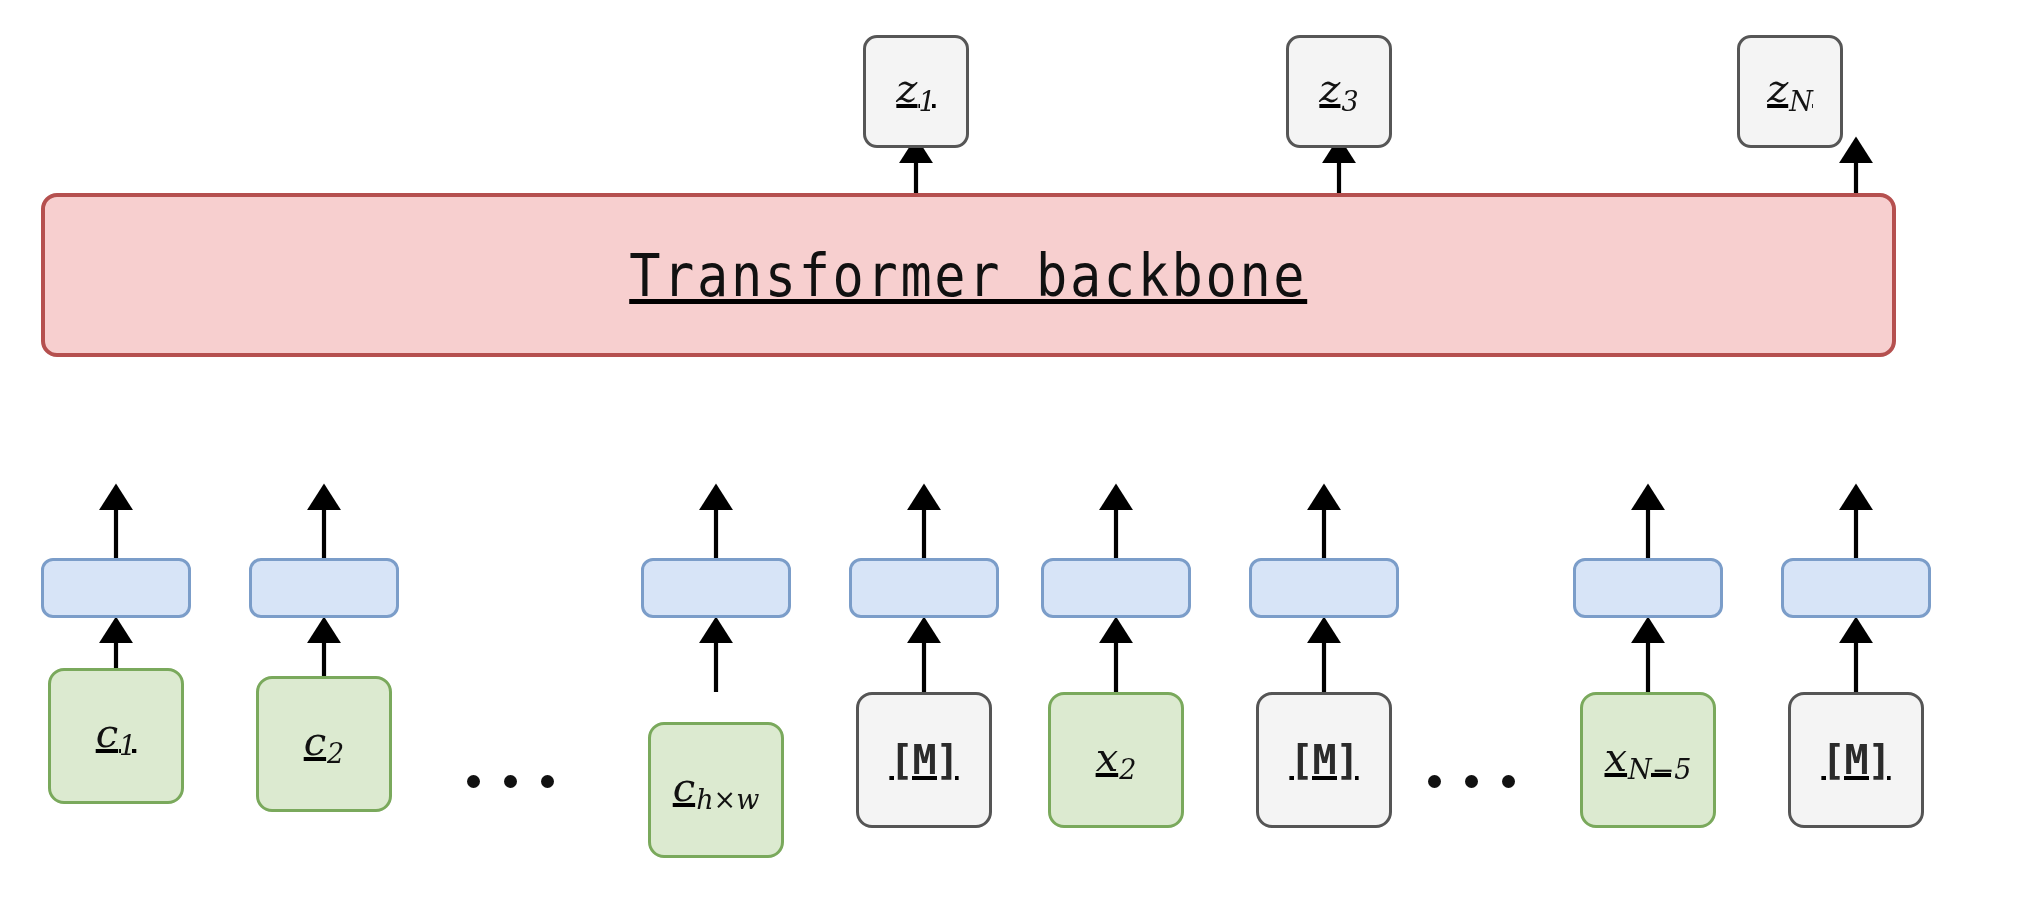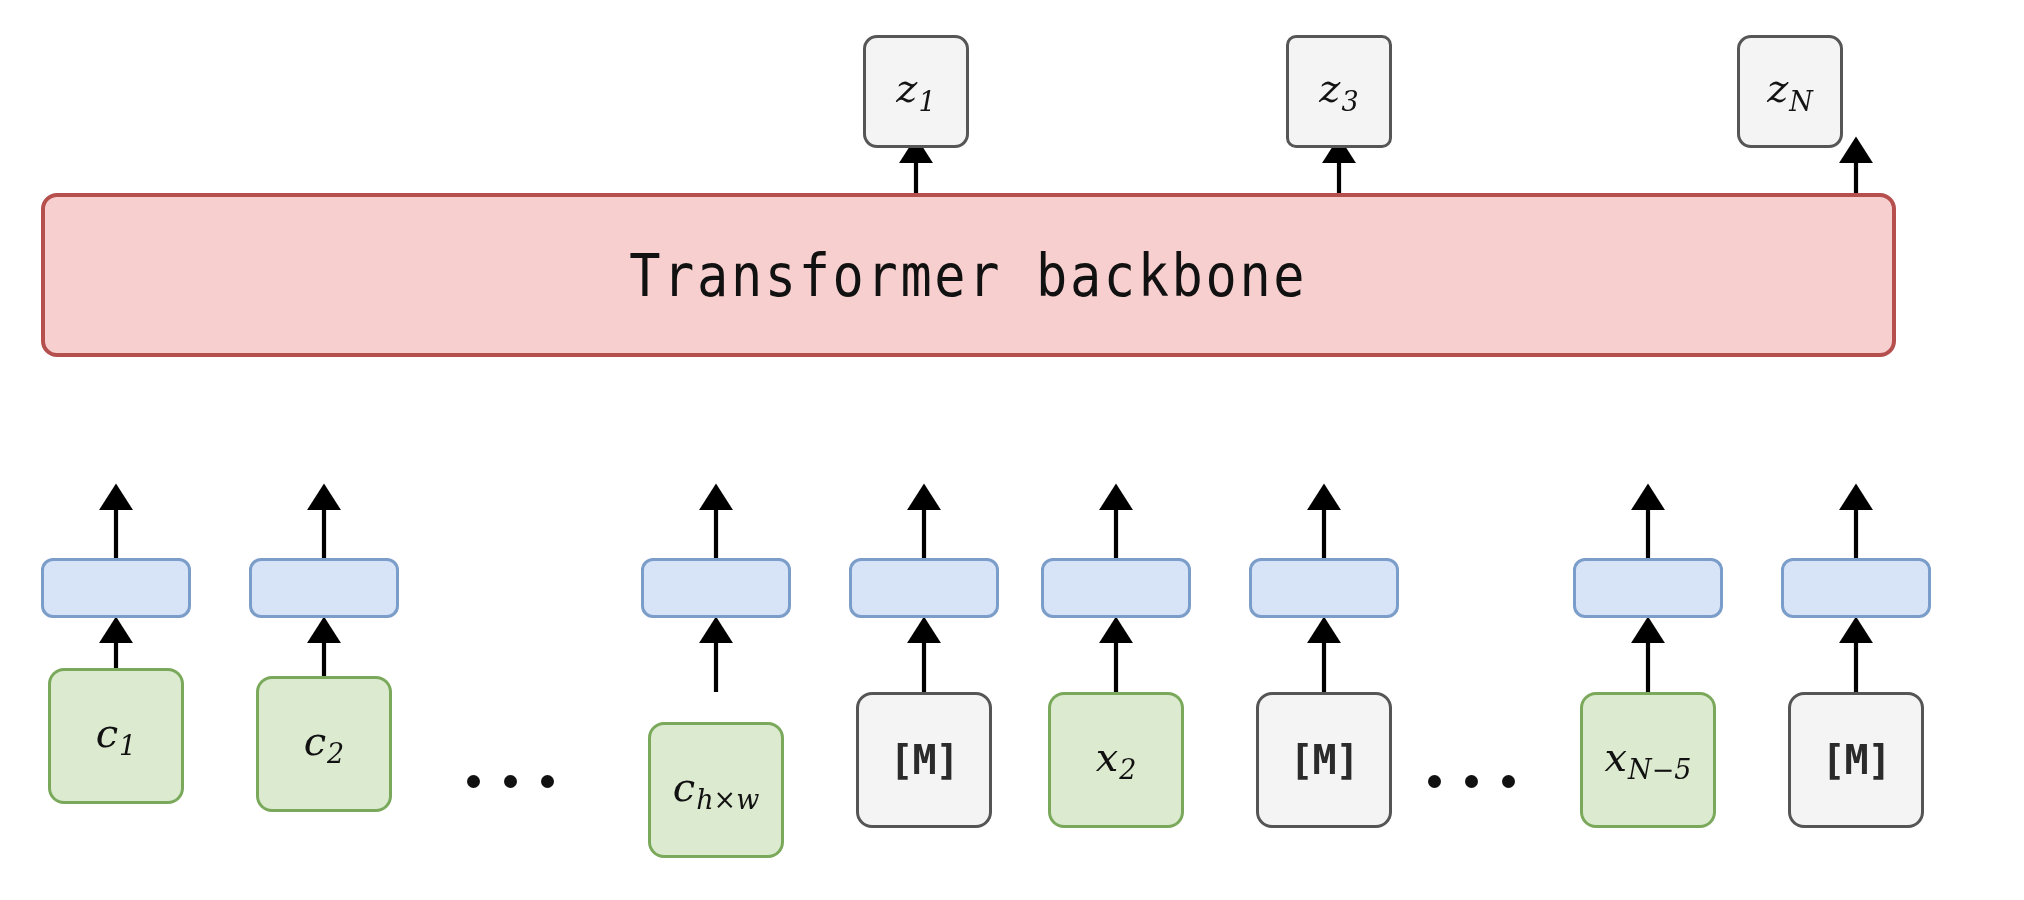--- a/index.html
+++ b/index.html
@@ -18,20 +18,21 @@
     background: #ffffff;
     overflow: hidden;
   }
   .box {
     position: absolute;
     box-sizing: border-box;
     display: flex;
     align-items: center;
     justify-content: center;
     border-style: solid;
+    text-decoration: underline;
   }
 
   
   .z-box {
     width: 106px;
     height: 113px;
     border-width: 3.5px;
     border-color: #565656;
     background: #f4f4f4;
     border-radius: 14px;
@@ -176,21 +177,21 @@
       <line x1="1324" y1="692" x2="1324" y2="630"></line>
       <line x1="1648" y1="692" x2="1648" y2="630"></line>
       <line x1="1856" y1="692" x2="1856" y2="630"></line>
     </g>
   </svg>
 
   <div class="box z-box" style="left:863px; top:35px;">
     <span class="z-label"><span>z</span><span class="sub">1</span></span>
   </div>
 
-  <div class="box z-box" style="left:1286px; top:35px;border-radius:10px;">
+  <div class="box z-box" style="left:1286px; top:35px;">
     <span class="z-label"><span>z</span><span class="sub">3</span></span>
   </div>
 
   <div class="box z-box" style="left:1737px; top:35px;">
     <span class="z-label"><span>z</span><span class="sub">N</span></span>
   </div>
 
   <div class="box" id="backbone">
     <span id="backbone-label">Transformer backbone</span>
   </div>

